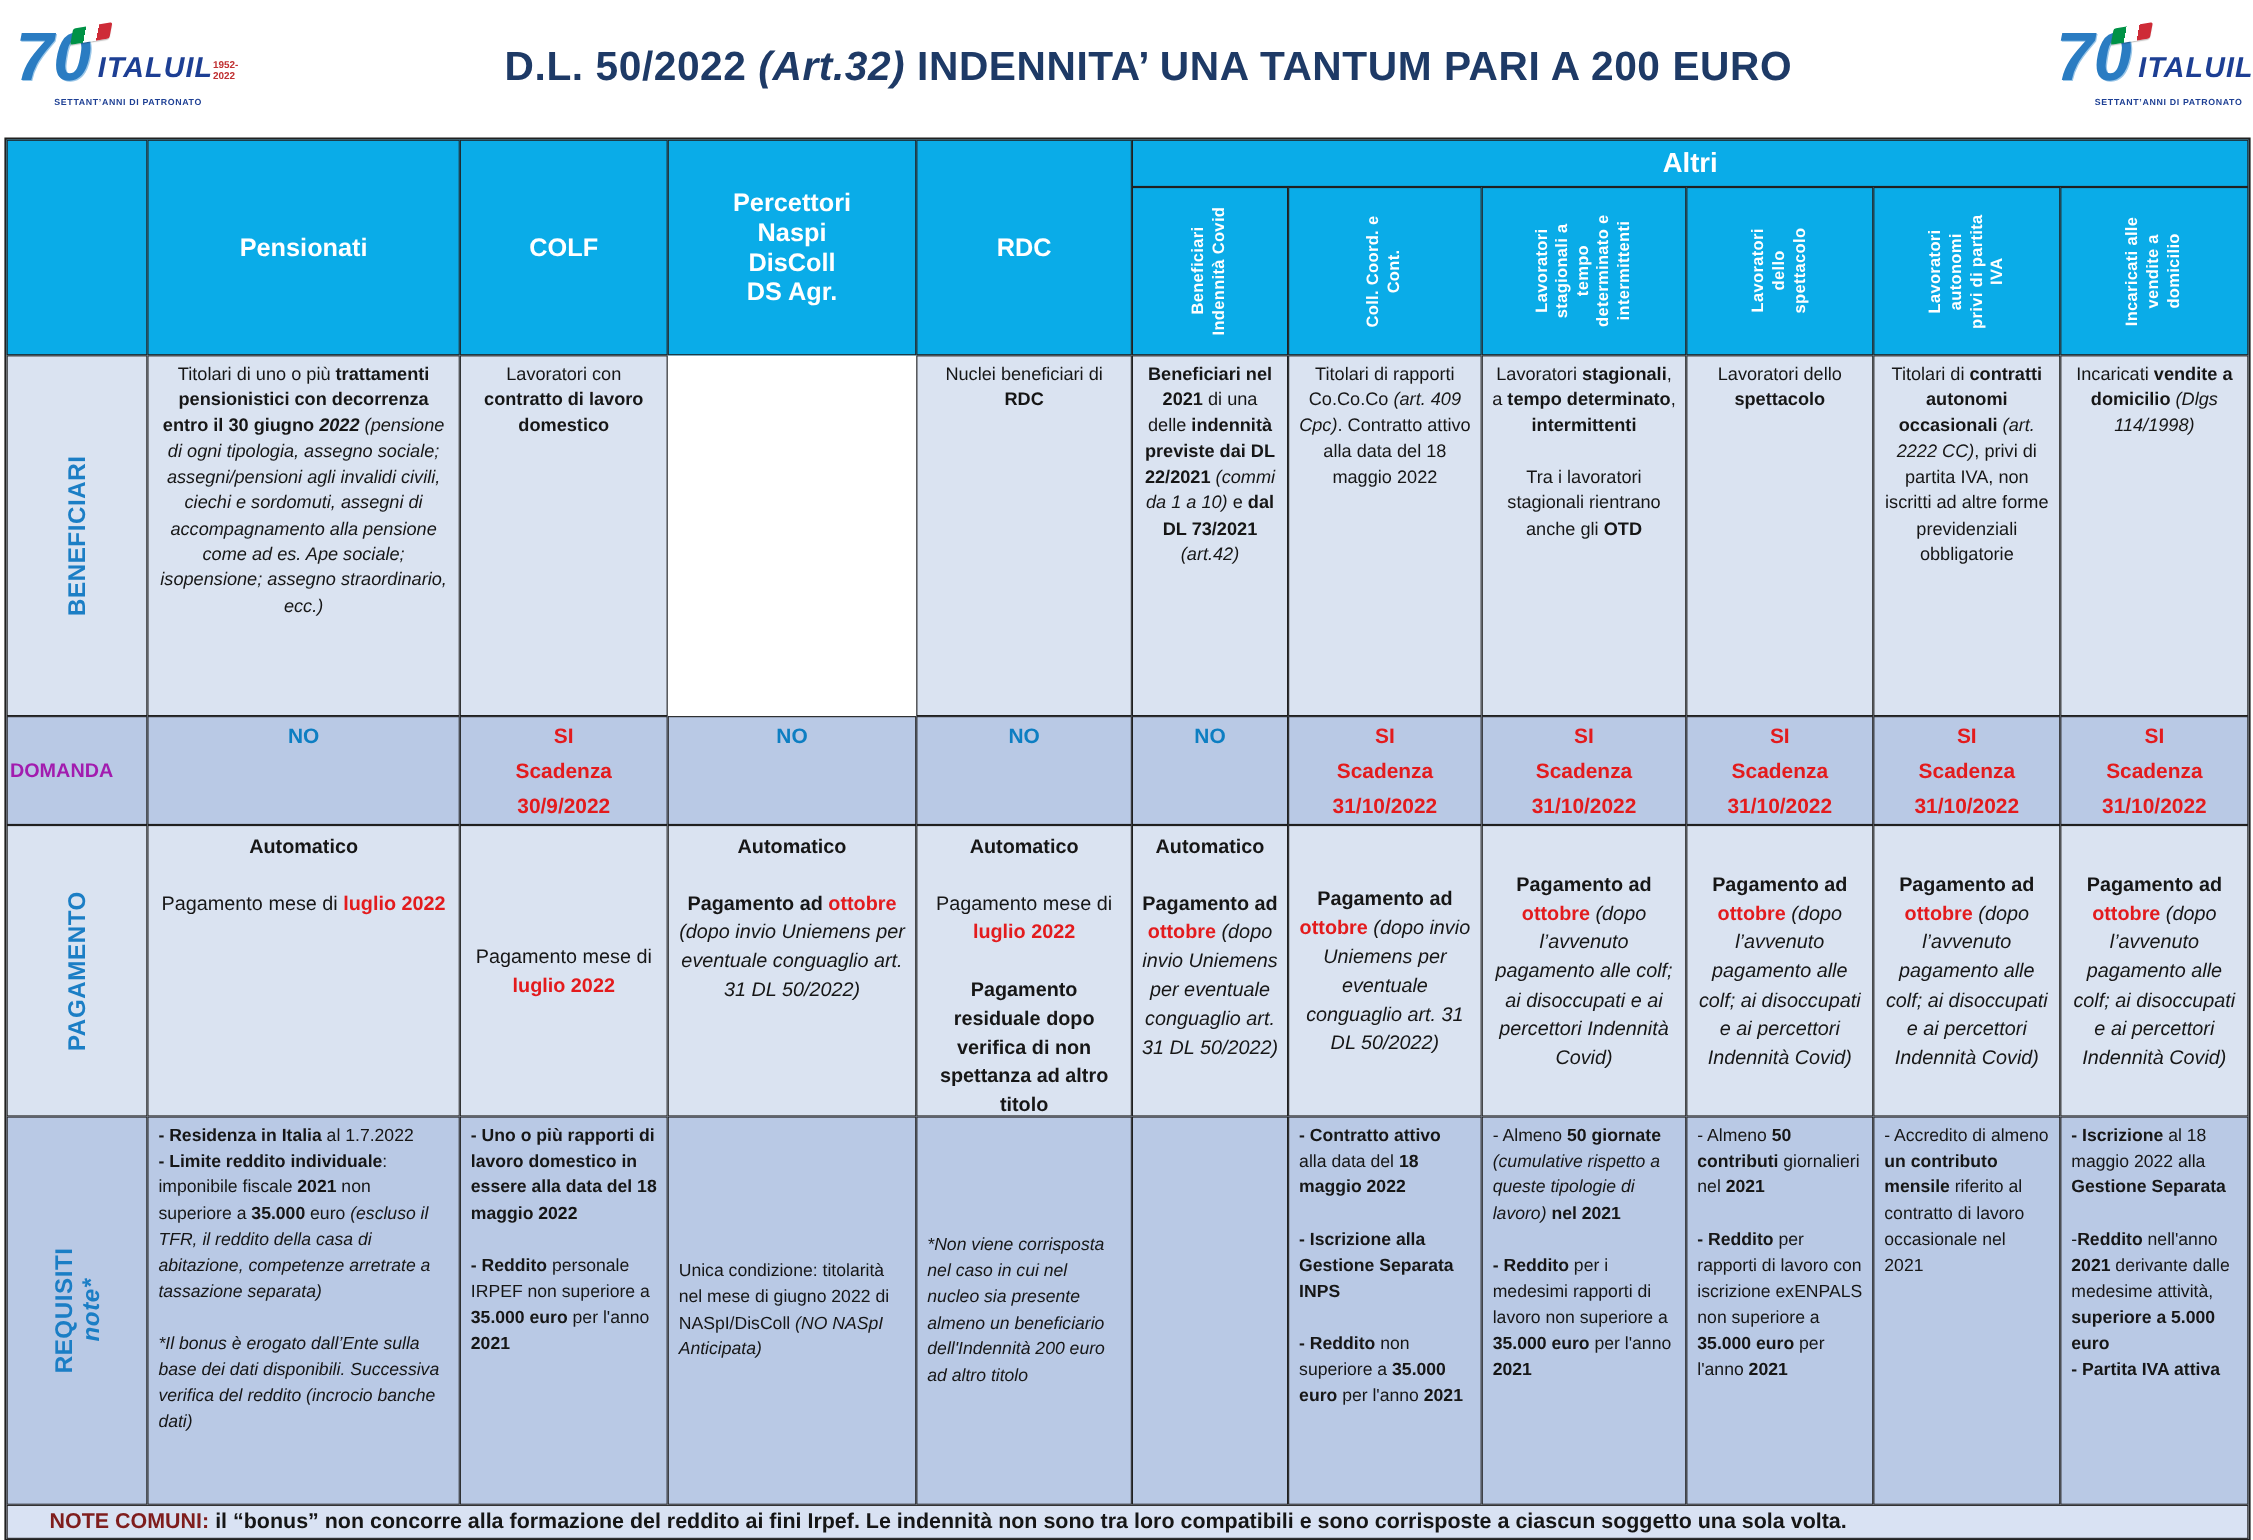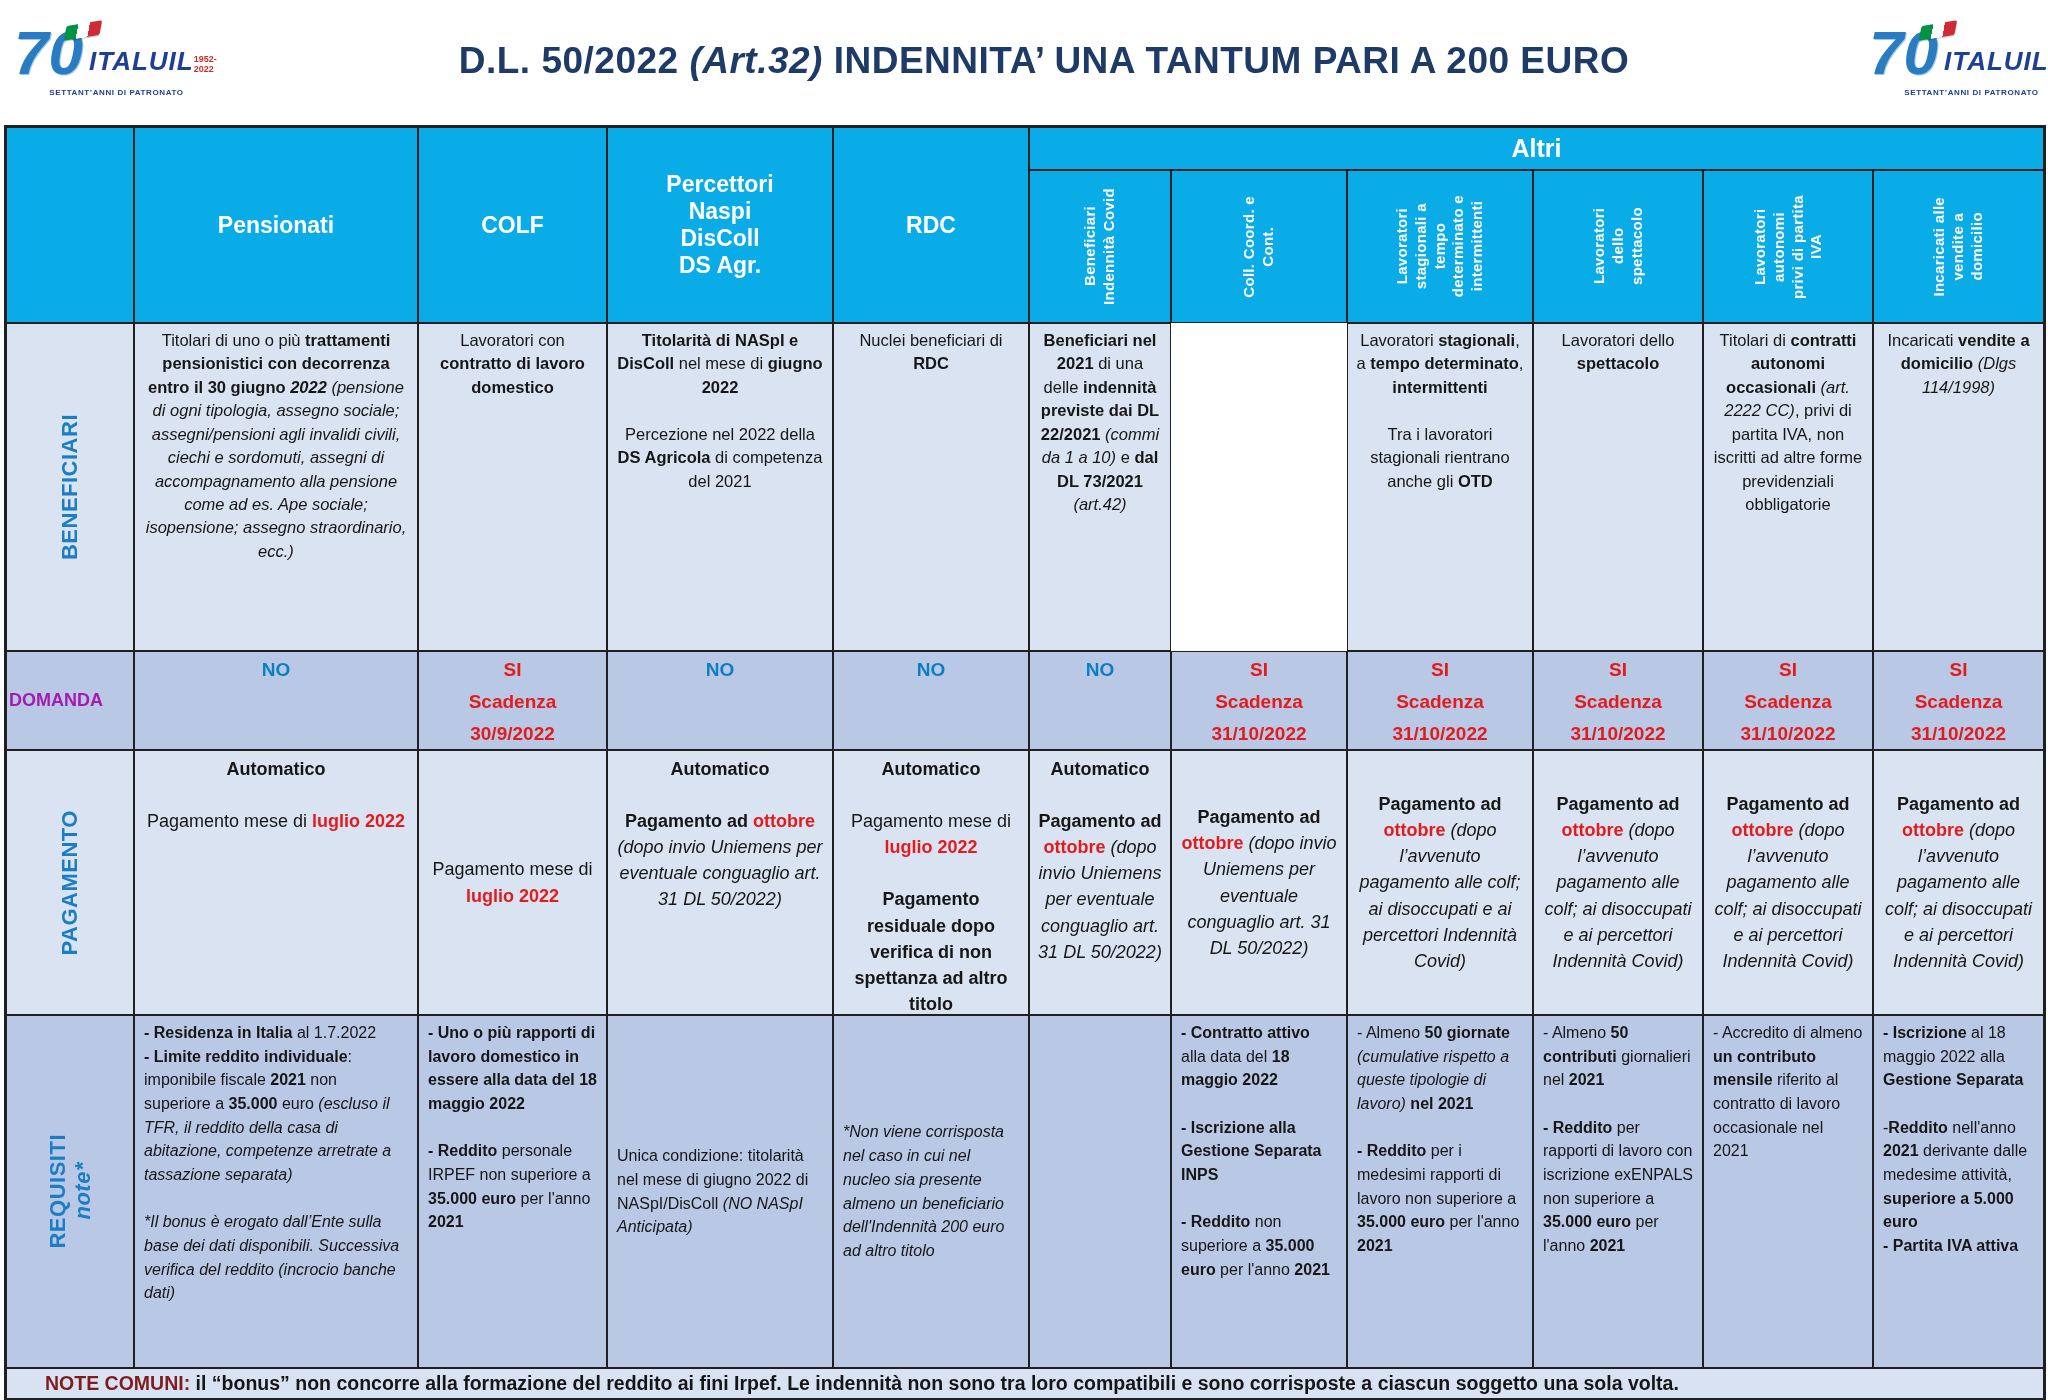--- a/index.html
+++ b/index.html
@@ -148,30 +148,28 @@
 
     <div class="cell lt rowlabel" style="grid-column:1;grid-row:3">
       <div class="vruns"><span class="b">BENEFICIARI</span></div>
     </div>
     <div class="cell lt row-beneficiari txc vtop" style="grid-column:2;grid-row:3">
         <div class="runs"><span>Titolari di uno o più </span><span class="b">trattamenti pensionistici con decorrenza entro il 30 giugno </span><span class="b i">2022 </span><span class="i">(pensione di ogni tipologia, assegno sociale; assegni/pensioni agli invalidi civili, ciechi e sordomuti, assegni di accompagnamento alla pensione come ad es. Ape sociale; isopensione; assegno straordinario, ecc.)</span></div>
       </div>
     <div class="cell lt row-beneficiari txc vtop" style="grid-column:3;grid-row:3">
         <div class="runs"><span>Lavoratori con </span><span class="b">contratto di lavoro domestico</span></div>
       </div>
-    <div class="cell lt row-beneficiari txc vtop" style="grid-column:4;grid-row:3">
-        <div class="runs"><span class="b">Titolarità di NASpI e DisColl</span><span> nel mese di </span><span class="b">giugno 2022</span><span>
-
-Percezione nel 2022 della </span><span class="b">DS Agricola</span><span> di competenza del 2021</span></div>
-      </div>
     <div class="cell lt row-beneficiari txc vtop" style="grid-column:5;grid-row:3">
         <div class="runs"><span>Nuclei beneficiari di </span><span class="b">RDC</span></div>
       </div>
     <div class="cell lt row-beneficiari txc vtop" style="grid-column:6;grid-row:3">
         <div class="runs"><span class="b">Beneficiari nel 2021</span><span> di una delle </span><span class="b">indennità previste dai DL 22/2021 </span><span class="i">(commi da 1 a 10)</span><span> e </span><span class="b">dal DL 73/2021 </span><span class="i">(art.42)</span></div>
+      </div>
+    <div class="cell lt row-beneficiari txc vtop" style="grid-column:7;grid-row:3">
+        <div class="runs"><span>Titolari di rapporti Co.Co.Co </span><span class="i">(art. 409 Cpc)</span><span>. Contratto attivo alla data del 18 maggio 2022</span></div>
       </div>
     <div class="cell lt row-beneficiari txc vtop" style="grid-column:8;grid-row:3">
         <div class="runs"><span>Lavoratori </span><span class="b">stagionali</span><span>, a </span><span class="b">tempo determinato</span><span>, </span><span class="b">intermittenti</span><span>
 
 Tra i lavoratori stagionali rientrano anche gli </span><span class="b">OTD</span></div>
       </div>
     <div class="cell lt row-beneficiari txc vtop" style="grid-column:9;grid-row:3">
         <div class="runs"><span>Lavoratori dello </span><span class="b">spettacolo</span></div>
       </div>
     <div class="cell lt row-beneficiari txc vtop" style="grid-column:10;grid-row:3">

